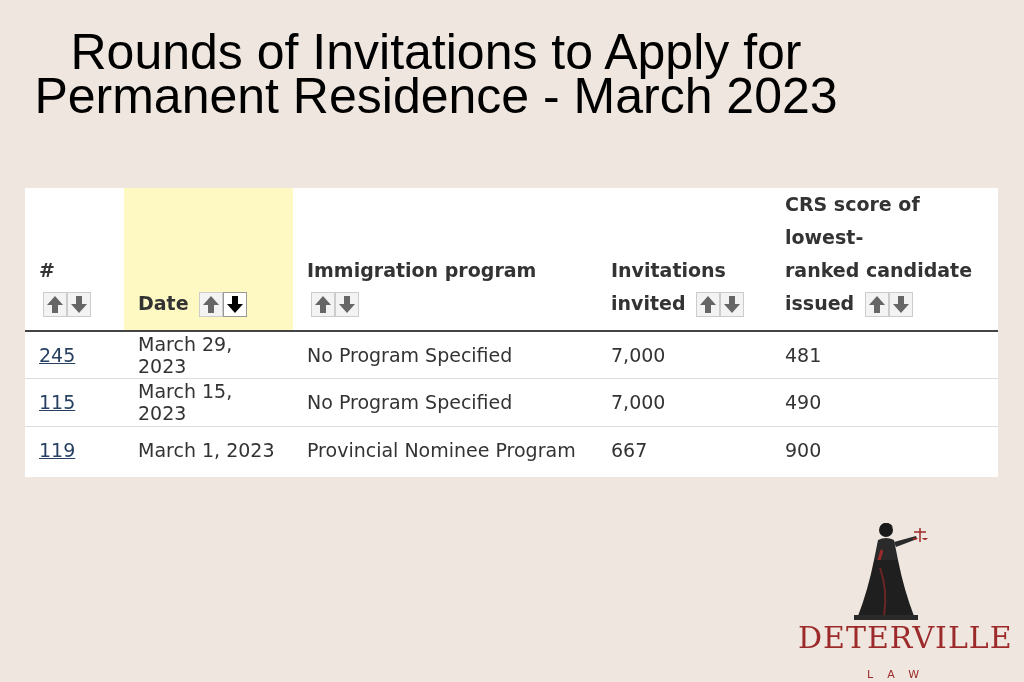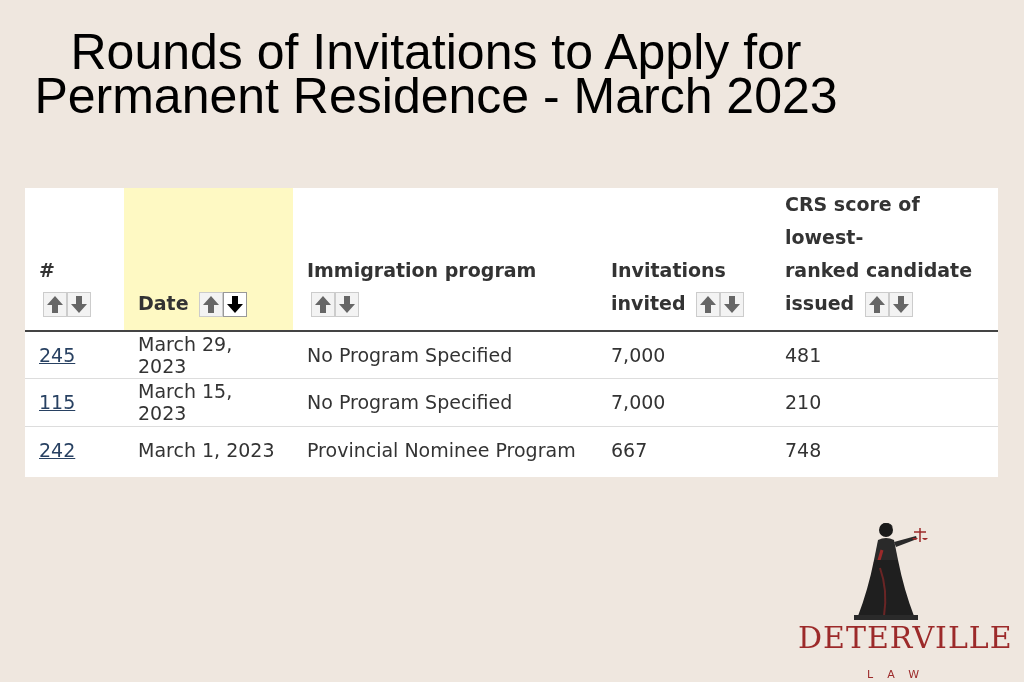--- a/index.html
+++ b/index.html
@@ -200,28 +200,28 @@
         <td>March 29, 2023</td>
         <td>No Program Specified</td>
         <td>7,000</td>
         <td>481</td>
       </tr>
       <tr>
         <td><a href="#">115</a></td>
         <td>March 15, 2023</td>
         <td>No Program Specified</td>
         <td>7,000</td>
-        <td>210</td>
-      </tr>
-      <tr>
-        <td><a href="#">242</a></td>
+        <td>490</td>
+      </tr>
+      <tr>
+        <td><a href="#">119</a></td>
         <td>March 1, 2023</td>
         <td>Provincial Nominee Program</td>
         <td>667</td>
-        <td>748</td>
+        <td>900</td>
       </tr>
     </tbody>
   </table>
 </div>
 
 <div class="logo">
   <svg class="logo-figure" width="100" height="102" viewBox="0 0 100 102">
 
     <circle cx="42" cy="10" r="7" fill="#1a1a1a"></circle>
 

